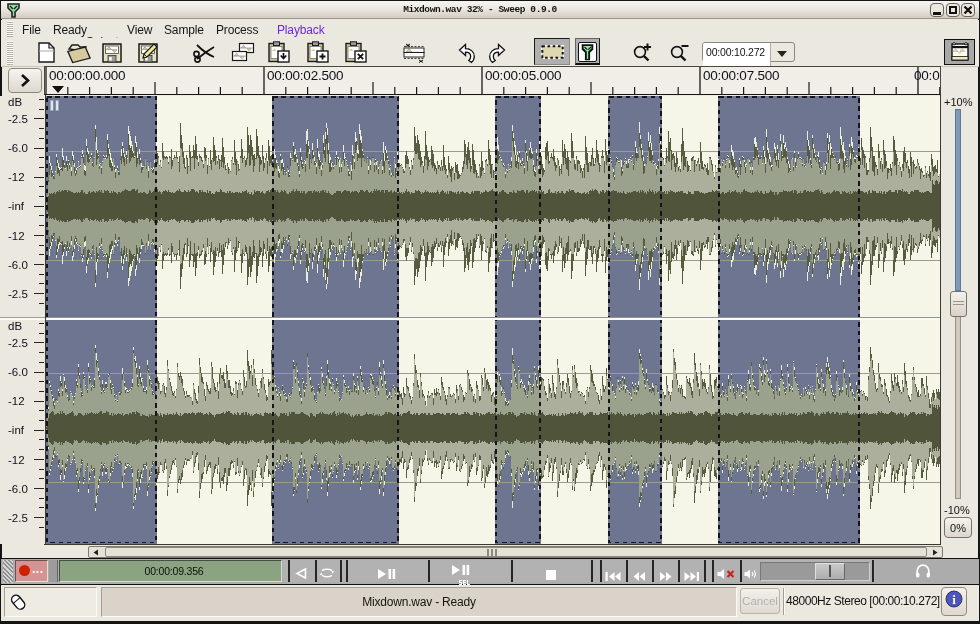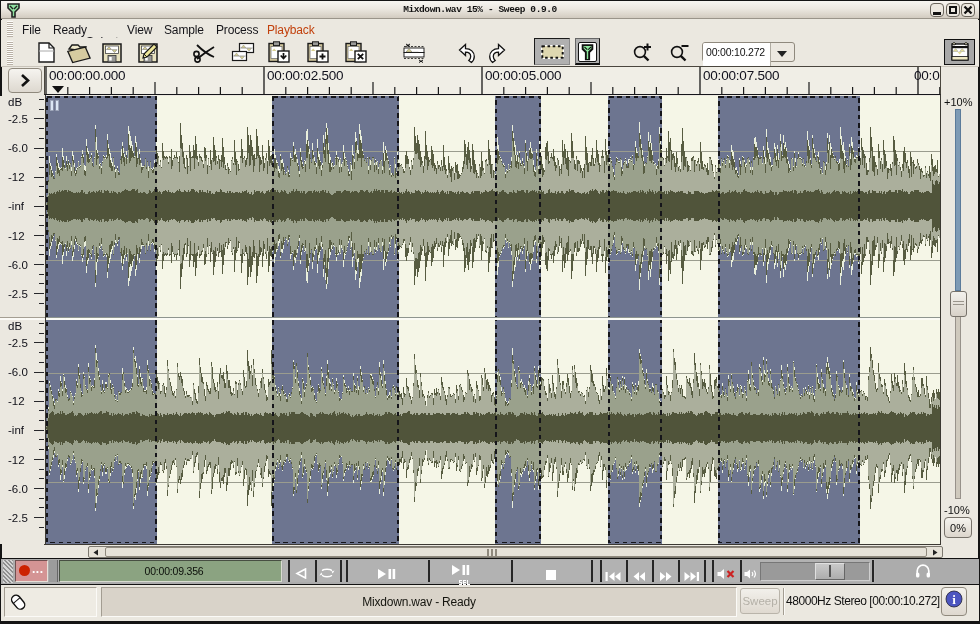--- a/index.html
+++ b/index.html
@@ -7,40 +7,40 @@
 </style></head>
 <body>
 
 <div class="abs" style="left:0;top:0;width:980px;height:624px;border:2px solid #141414;border-top:1px solid #141414;"></div>
 
 <div class="abs" style="left:1px;top:1px;width:978px;height:18px;background:linear-gradient(#f7f5f1 0%,#ece8e1 45%,#dcd6cc 80%,#d2cbc0 100%);border-bottom:1px solid #9a948a;"></div>
 <svg class="abs" style="left:6px;top:3px" width="15" height="15" viewBox="0 0 15 15">
  <path d="M2 1 h11 v4 l-4 4 v5 h-3 v-5 l-4 -4 z" fill="#8fe0a0" stroke="#222" stroke-width="1.6"></path>
  <path d="M4 3 l3 3 M11 3 l-3 3" stroke="#222" stroke-width="1.4" fill="none"></path>
 </svg>
-<div class="abs" style="left:0;top:4px;width:960px;text-align:center;font-family:'Liberation Mono',monospace;font-weight:bold;font-size:9.5px;color:#111;letter-spacing:-0.4px;">Mixdown.wav 15% - Sweep 0.9.0</div>
+<div class="abs" style="left:0;top:4px;width:960px;text-align:center;font-family:'Liberation Mono',monospace;font-weight:bold;font-size:9.5px;color:#111;letter-spacing:-0.4px;">Mixdown.wav 32% - Sweep 0.9.0</div>
 
 <div class="abs" style="left:930px;top:3px;width:14px;height:14px;border:1px solid #6a655c;border-radius:4px;background:#ece8e0;"></div>
 <div class="abs" style="left:933px;top:12px;width:8px;height:2.5px;background:#111;"></div>
 <div class="abs" style="left:946px;top:3px;width:14px;height:14px;border:1px solid #6a655c;border-radius:4px;background:#ece8e0;"></div>
 <div class="abs" style="left:949px;top:6px;width:8px;height:8px;border:2px solid #111;"></div>
 <div class="abs" style="left:961px;top:3px;width:14px;height:14px;border:1px solid #6a655c;border-radius:4px;background:#ece8e0;"></div>
 <svg class="abs" style="left:963px;top:5px" width="10" height="10" viewBox="0 0 10 10">
     <path d="M1.5 1.5 L8.5 8.5 M8.5 1.5 L1.5 8.5" stroke="#111" stroke-width="2.3"></path>
   </svg>
 
 <div class="abs" style="left:1px;top:20px;width:978px;height:18px;background:#ebe8e0;"></div>
 <div class="abs" style="left:7px;top:21px;width:6px;height:16px;background:repeating-linear-gradient(#fdfdfb 0 1px,#b9b1a6 1px 2px);"></div>
 <div class="abs" style="left:22px;top:23px;font-size:12px;letter-spacing:-0.15px;color:#15151a;">File</div>
 <div class="abs" style="left:53px;top:23px;font-size:12px;letter-spacing:-0.15px;color:#15151a;">Ready</div>
 <div class="abs" style="left:86px;top:35px;font-size:12px;letter-spacing:-0.15px;color:#15151a;">Select</div>
 <div class="abs" style="left:127px;top:23px;font-size:12px;letter-spacing:-0.15px;color:#15151a;">View</div>
 <div class="abs" style="left:164px;top:23px;font-size:12px;letter-spacing:-0.15px;color:#15151a;">Sample</div>
 <div class="abs" style="left:216px;top:23px;font-size:12px;letter-spacing:-0.15px;color:#15151a;">Process</div>
-<div class="abs" style="left:267px;top:23px;font-size:12px;letter-spacing:-0.15px;color:#c2410c;">Playback</div>
+<div class="abs" style="left:277px;top:23px;font-size:12px;letter-spacing:-0.15px;color:#6d28d9;">Playback</div>
 <div class="abs" style="left:327px;top:38px;font-size:12px;letter-spacing:-0.15px;color:#15151a;">Help</div>
 
 <div class="abs" style="left:1px;top:38px;width:978px;height:29px;background:#ebe8e0;border-bottom:1px solid #c9c4ba;"></div>
 <div class="abs" style="left:7px;top:41px;width:6px;height:24px;background:repeating-linear-gradient(#fdfdfb 0 1px,#b9b1a6 1px 2px);"></div>
 <svg class="abs" style="left:35px;top:41px" width="23" height="23" viewBox="0 0 23 23">
     <path d="M4 2 h10 l5 5 v14 h-15 z" fill="#fff" stroke="#1a1a1a" stroke-width="1.4"></path>
     <path d="M14 2 v5 h5" fill="none" stroke="#1a1a1a" stroke-width="1.2"></path>
     <line x1="4" y1="10" x2="19" y2="10" stroke="#aaa" stroke-width="1"></line>
   </svg>
 <svg class="abs" style="left:66px;top:41px" width="25" height="23" viewBox="0 0 25 23">
@@ -472,21 +472,21 @@
 
 <div class="abs" style="left:1px;top:585px;width:978px;height:36px;background:#ebe8e0;"></div>
 <div class="abs" style="left:4px;top:587px;width:93px;height:30px;background:#eeebe3;border:1.5px solid #a39d92;border-right-color:#fbfaf7;border-bottom-color:#fbfaf7;"></div>
 <svg class="abs" style="left:7px;top:591px" width="22" height="22" viewBox="0 0 22 22">
     <g transform="rotate(-40 11 11)">
       <rect x="6.6" y="3.5" width="8.8" height="15.5" rx="4.4" fill="#fff" stroke="#111" stroke-width="1.4"></rect>
       <line x1="7" y1="9" x2="15" y2="9" stroke="#111" stroke-width="1"></line>
     </g>
   </svg>
 <div class="abs" style="left:101px;top:587px;width:636px;height:30px;background:#d9d3c9;border:1.5px solid #a39d92;border-right-color:#fbfaf7;border-bottom-color:#fbfaf7;font-size:12px;letter-spacing:-0.2px;color:#15150f;text-align:center;line-height:28px;">Mixdown.wav - Ready</div>
-<div class="abs" style="left:740px;top:588px;width:40px;height:26px;background:linear-gradient(#f2f0eb,#dfd9d0);border:1px solid #b9b4aa;border-radius:3px;font-size:11.5px;color:#b4b0a7;text-align:center;line-height:25px;">Sweep</div>
+<div class="abs" style="left:740px;top:588px;width:40px;height:26px;background:linear-gradient(#f2f0eb,#dfd9d0);border:1px solid #b9b4aa;border-radius:3px;font-size:11.5px;color:#b4b0a7;text-align:center;line-height:25px;">Cancel</div>
 <div class="abs" style="left:783px;top:588px;width:1px;height:27px;background:#a39d92;"></div>
 <div class="abs" style="left:784px;top:588px;width:1px;height:27px;background:#fbfaf7;"></div>
 <div class="abs" style="left:786px;top:594px;width:154px;font-size:12px;color:#111;letter-spacing:-0.45px;white-space:nowrap;">48000Hz Stereo [00:00:10.272]</div>
 <div class="abs" style="left:941px;top:587px;width:26px;height:29px;background:linear-gradient(#f4f2ed,#ded8cf);border:1px solid #8f897d;border-radius:4px;"></div>
 <svg class="abs" style="left:945px;top:590px" width="18" height="18" viewBox="0 0 18 18">
     <circle cx="9" cy="9" r="8" fill="#4c55c0" stroke="#223" stroke-width="0.8"></circle>
     <text x="9" y="13.5" font-family="Liberation Serif,serif" font-size="13" font-weight="bold" fill="#fff" text-anchor="middle">i</text>
   </svg>
 <div class="abs" style="left:1px;top:621px;width:978px;height:3px;background:#141414;"></div>
 

